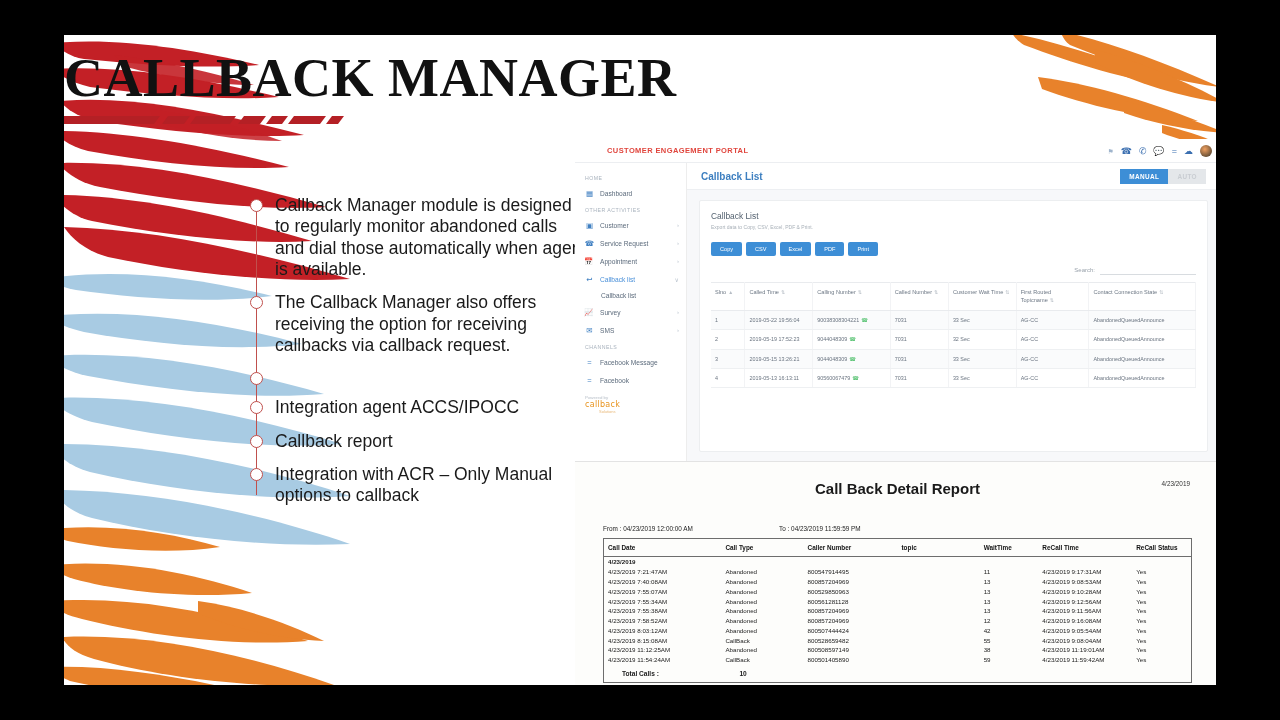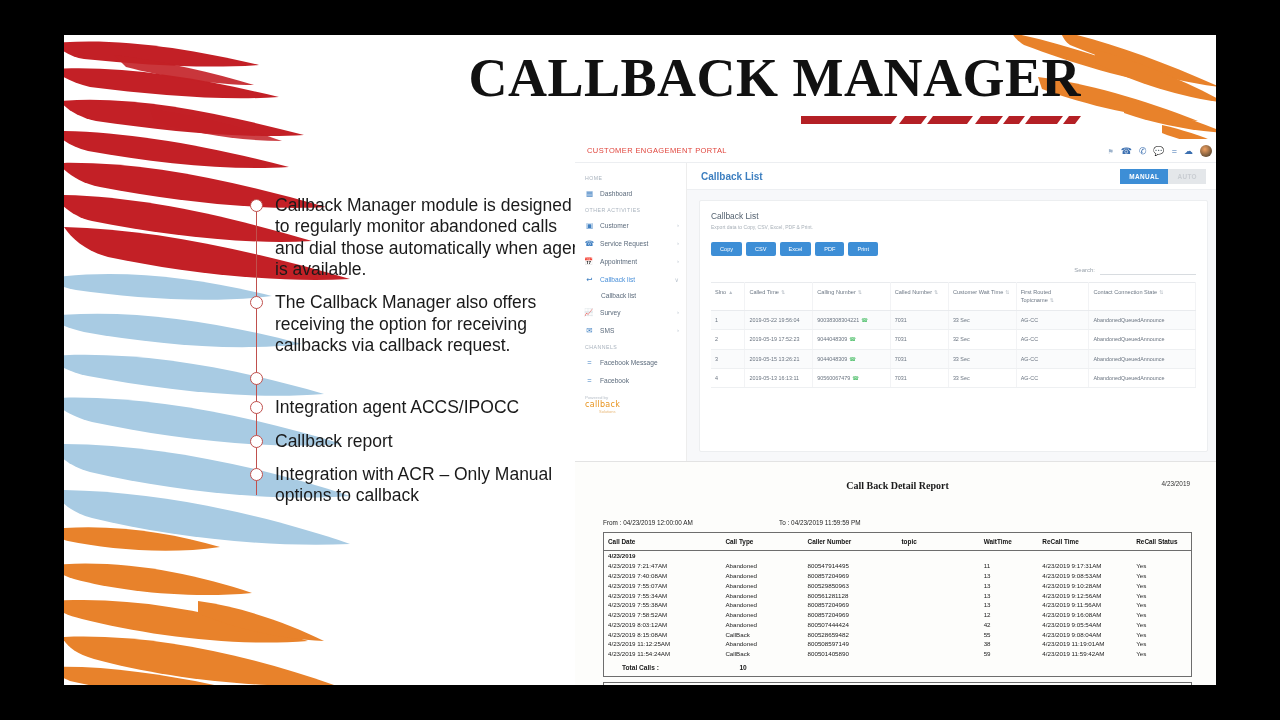--- a/index.html
+++ b/index.html
@@ -17,21 +17,21 @@
     overflow: hidden;
   }
 
   
   .brush { position: absolute; pointer-events: none; }
   .brush svg { display: block; }
 
   
   #title-block {
     position: absolute; left: 0; top: 16px; width: 1017px;
-    text-align: right;
+    text-align: left;
   }
   #page-title {
     font-family: "Liberation Serif", serif;
     font-size: 54px;
     font-weight: 700;
     letter-spacing: 0.5px;
     color: #111111;
     line-height: 1;
   }
   #title-underline {
@@ -86,23 +86,23 @@
 
   
   #app-topbar {
     position: relative;
     height: 24px;
     background: #ffffff;
     border-bottom: 1px solid #eceef1;
     display: flex; align-items: center;
   }
   #brand {
-    margin-left: 12px;
+    margin-left: 32px;
     font-size: 7.5px;
-    font-weight: 400;
+    font-weight: 700;
     letter-spacing: 0.4px;
     color: #e0453d;
   }
   #topbar-icons {
     position: absolute; right: 8px; top: 0;
     height: 24px;
     display: flex; align-items: center; gap: 7px;
   }
   .tb-ico { font-size: 9px; color: #3b6fb0; line-height: 1; }
   .tb-ico.faint { color: #9fb4cc; font-size: 7px; }
@@ -241,21 +241,21 @@
     position: absolute;
     left: 0; top: 322px;
     width: 645px; height: 224px;
     background: #fdfdfb;
     border-top: 1px solid #e3e3e3;
     padding: 0 28px;
     font-family: "Liberation Sans", sans-serif;
   }
   #rep-head { position: relative; padding-top: 18px; }
   #rep-title {
-    text-align: center; font-size: 10px; font-weight: 700; color: #1a1a1a; font-family: Liberation Serif, serif;
+    text-align: center; font-size: 15px; font-weight: 700; color: #1a1a1a;
   }
   #rep-date {
     position: absolute; right: 2px; top: 18px;
     font-size: 6.4px; color: #333;
   }
   #rep-range {
     margin-top: 28px;
     display: flex; font-size: 6.4px; color: #222;
   }
   #rep-from { width: 176px; }

